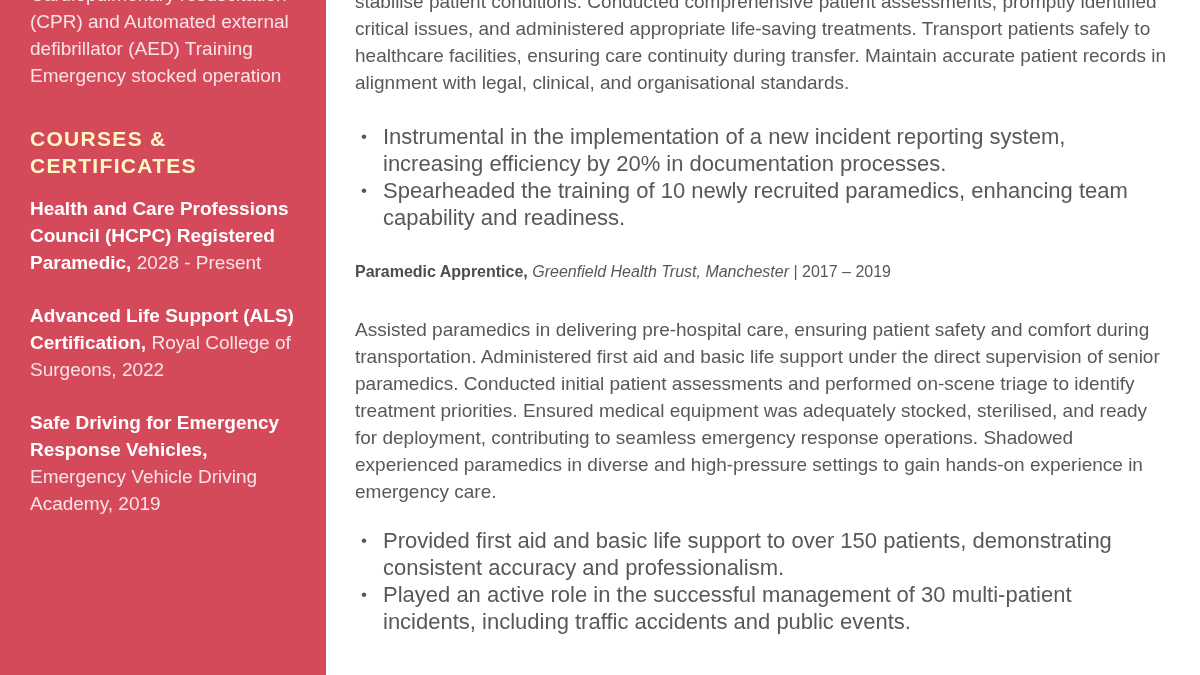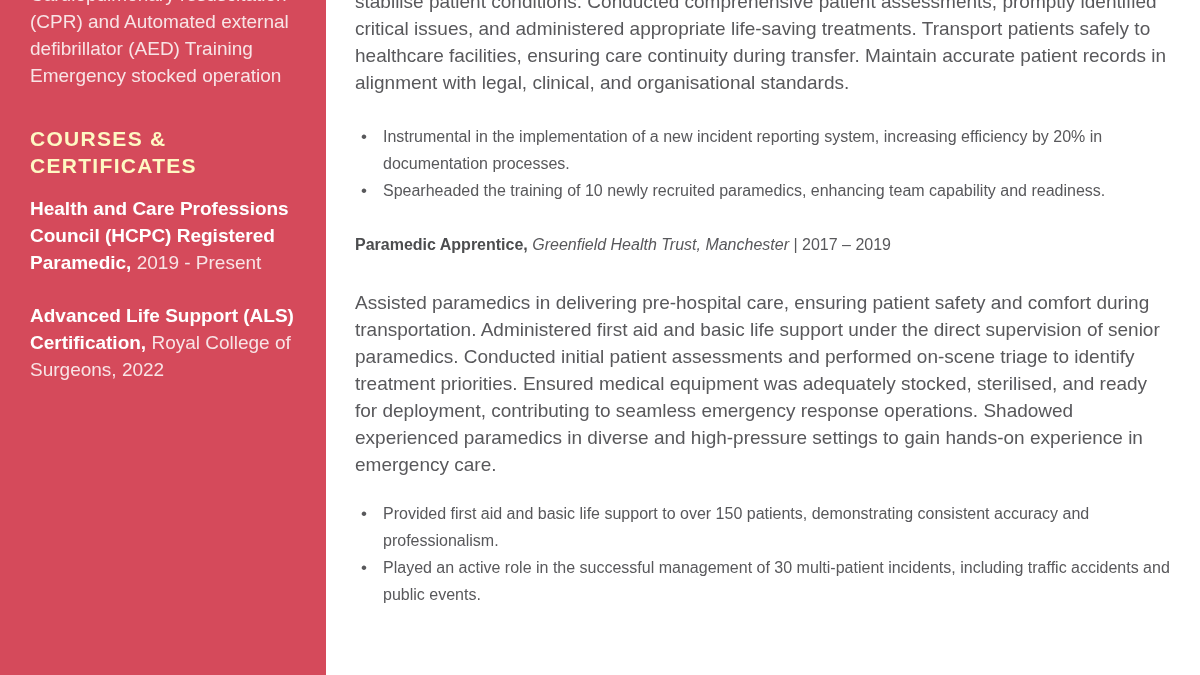--- a/index.html
+++ b/index.html
@@ -48,21 +48,21 @@
   .para { margin: 0; font-size: 19px; line-height: 27px; }
   .bullets {
     list-style: none;
     margin: 27px 0 0 0;
     padding: 0;
   }
   .bullets.second { margin-top: 22px; }
   .bullet-item {
     position: relative;
     padding-left: 28px;
-    font-size: 16px;
+    font-size: 22px;
     line-height: 27px;
   }
   .bullet-item::before {
     content: "\2022";
     position: absolute;
     left: 6px;
     font-size: 17px;
   }
   .job-heading {
     margin: 27px 0 0 0;
@@ -89,25 +89,26 @@
 
 
 
           <div class="skill-item">Emergency stocked operation</div>
         </div>
 
       <h2 class="side-heading">COURSES &amp; CERTIFICATES</h2>
 
       <div class="certs">
 
-          <div class="cert"><span class="cert-title">Health and Care Professions Council (HCPC) Registered Paramedic,</span><span class="cert-detail"> 2019 - Present</span></div>
+          <div class="cert"><span class="cert-title">Health and Care Professions Council (HCPC) Registered Paramedic,</span><span class="cert-detail"> 2028 - Present</span></div>
 
           <div class="cert"><span class="cert-title">Advanced Life Support (ALS) Certification,</span><span class="cert-detail"> Royal College of Surgeons, 2022</span></div>
 
 
+          <div class="cert"><span class="cert-title">Safe Driving for Emergency Response Vehicles,</span><span class="cert-detail"> Emergency Vehicle Driving Academy, 2019</span></div>
 
         </div>
 
     </div>
   </aside>
 
   <main class="main">
 
     <p class="para">stabilise patient conditions. Conducted comprehensive patient assessments, promptly identified critical issues, and administered appropriate life-saving treatments. Transport patients safely to healthcare facilities, ensuring care continuity during transfer. Maintain accurate patient records in alignment with legal, clinical, and organisational standards.</p>
 

